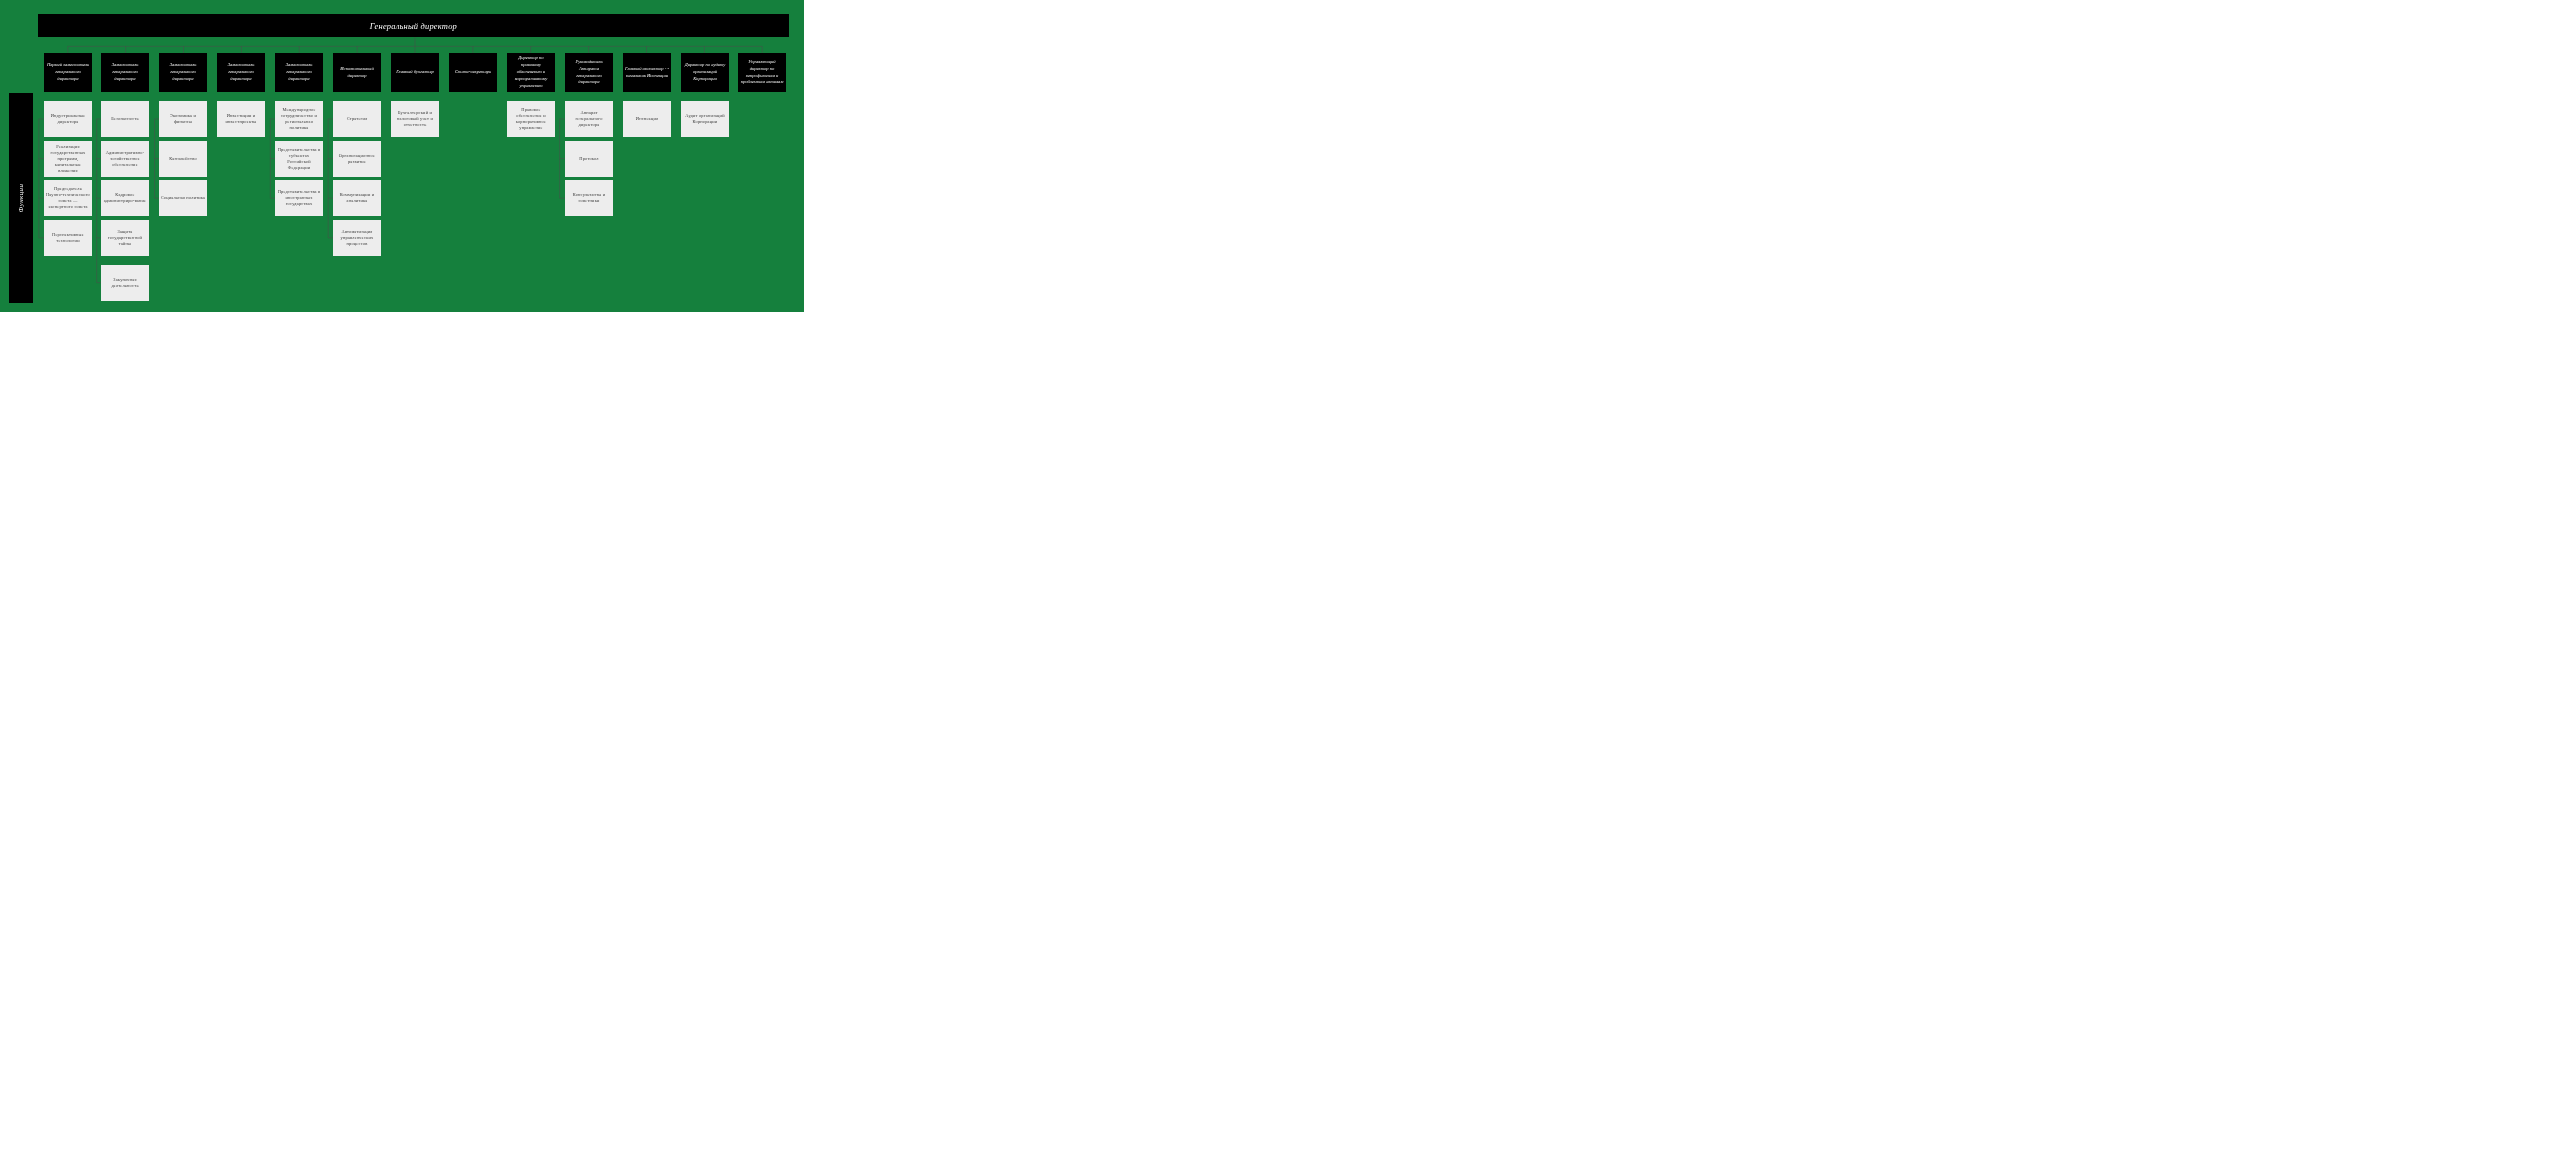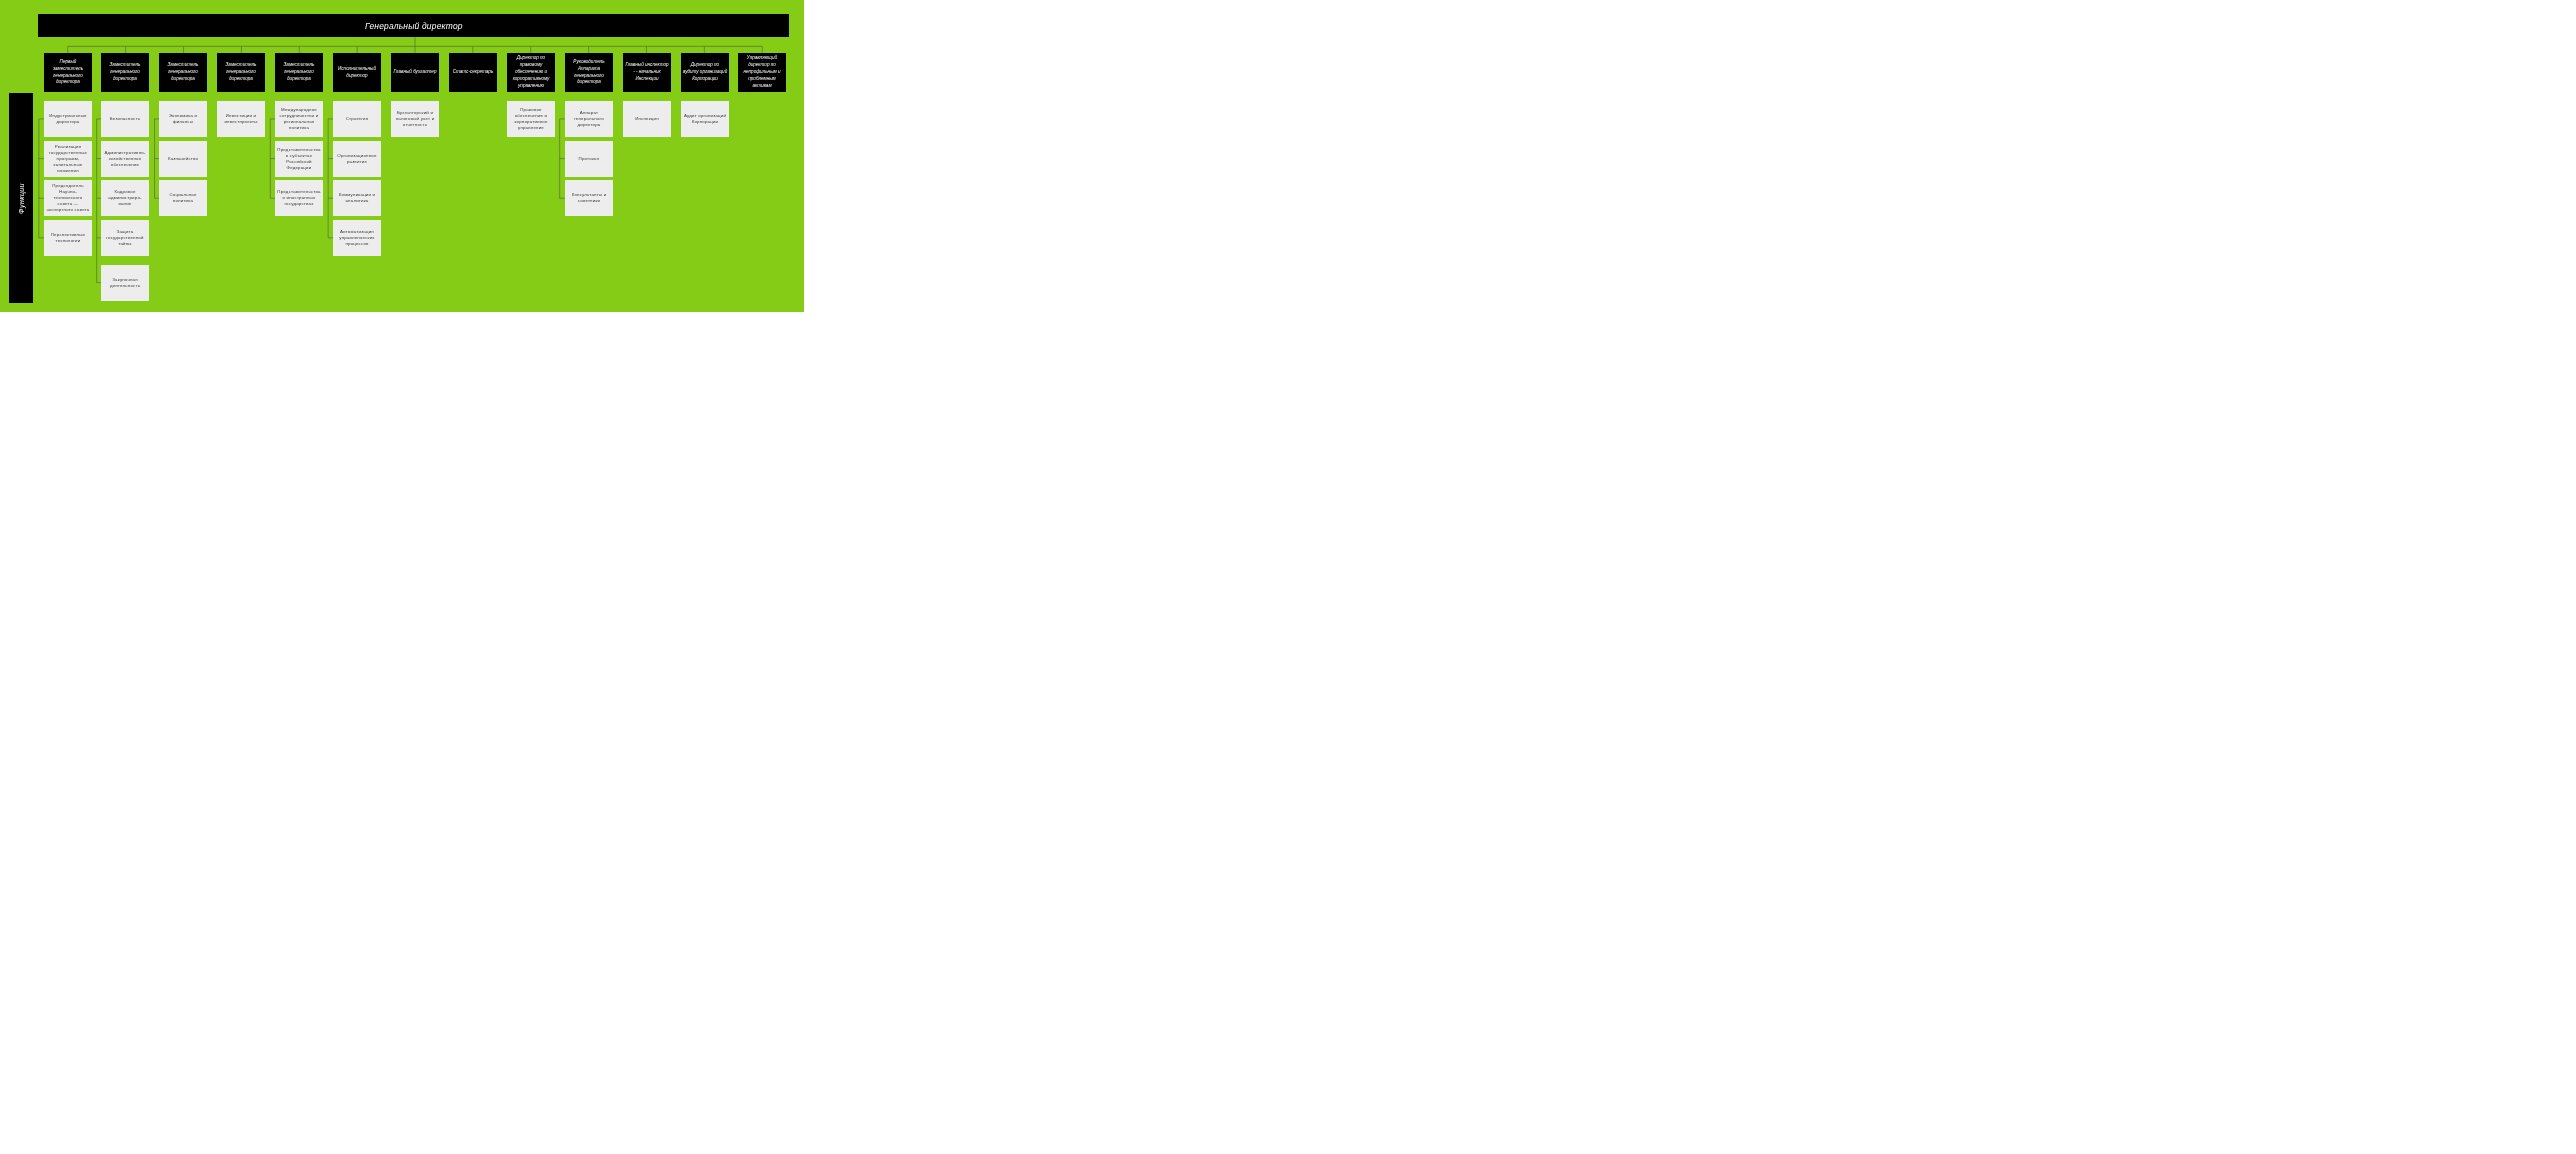--- a/index.html
+++ b/index.html
@@ -1,18 +1,18 @@
 <!DOCTYPE html>
 <html style="font-size:8.2px"><head>
 <meta charset="utf-8">
 <style>
   html,body{margin:0;padding:0;background:#ffffff;}
   #stage{
-    position:relative;width:804px;height:312px;background:#84cc16;
-    font-family:Liberation Sans, sans-serif;overflow:hidden;
+    position:relative;width:804px;height:312px;background:#15803d;
+    font-family:Liberation Serif, serif;overflow:hidden;
   }
   .topbar{
     position:absolute;left:38px;top:14px;width:751px;height:23px;
     background:var(--bar-bg,#000);color:var(--bar-text,#fff);
     display:flex;align-items:center;justify-content:center;
   }
   .topbar span{
     font-style:italic;font-size:8.8px;letter-spacing:0.2px;transform:scaleX(.96);
   }
   .sidebar{

